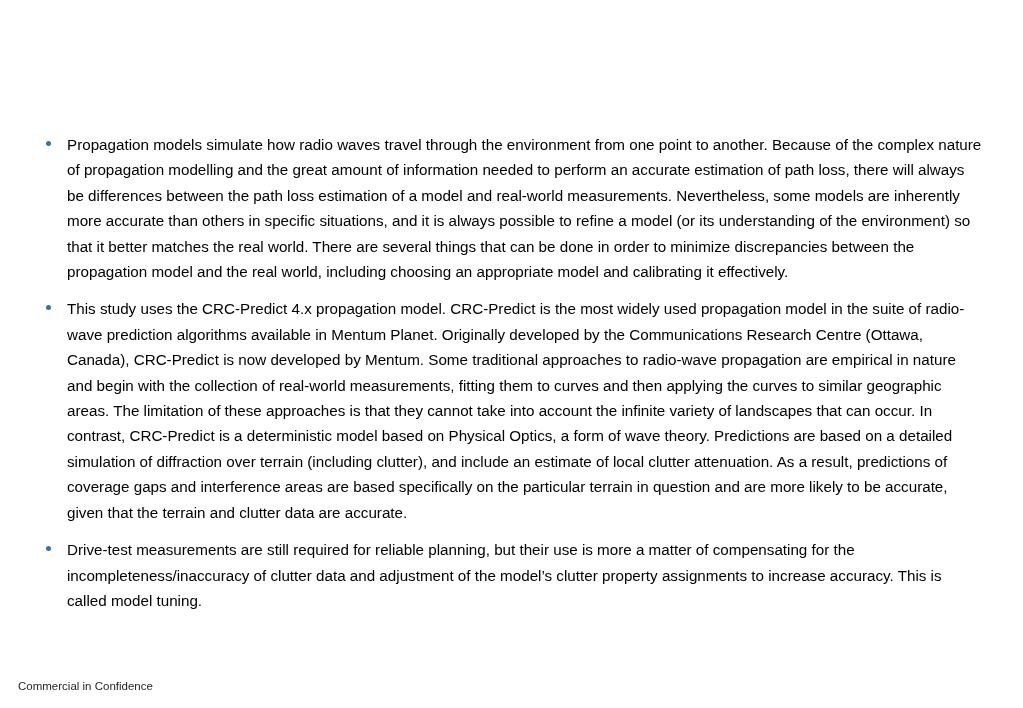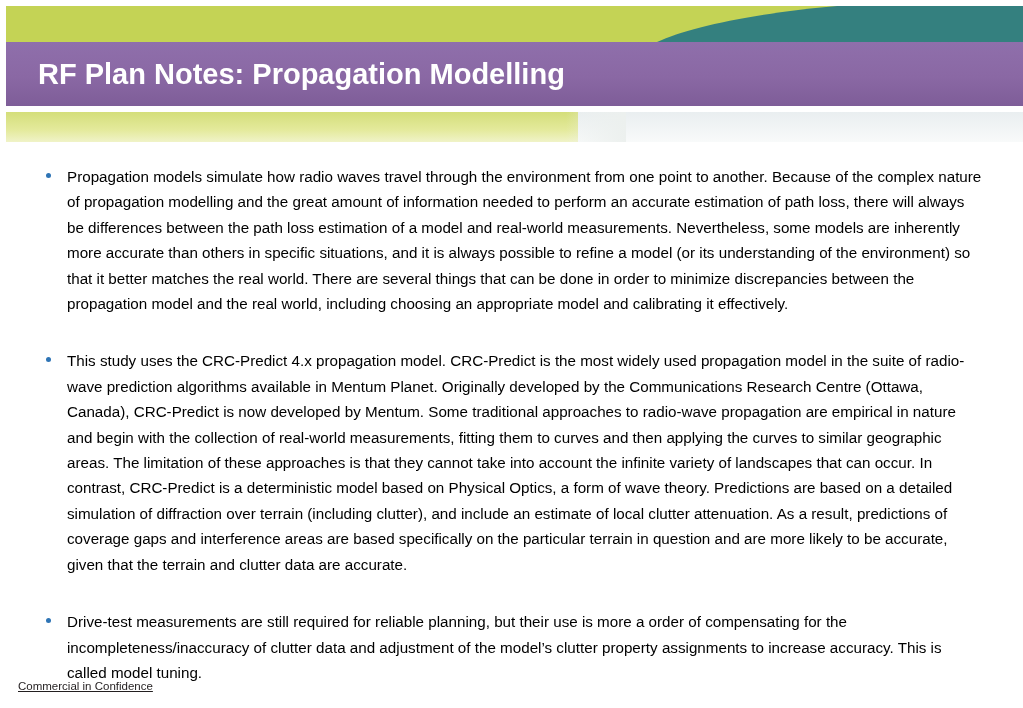--- a/index.html
+++ b/index.html
@@ -121,21 +121,20 @@
     position: absolute;
     left: 40px;
     top: 132px;
     width: 945px;
   }
 
   .bullet-row {
     position: relative;
     padding-left: 27px;
     margin-bottom: 12px;
-    margin-top: 32px;
   }
   .bullet-dot {
     position: absolute;
     left: 6px;
     top: 9px;
     width: 5px;
     height: 5px;
     border-radius: 50%;
     background: #2e74b5;
   }
@@ -148,21 +147,20 @@
   }
 
   
   .footer-note {
     position: absolute;
     left: 18px;
     top: 680px;
     font-size: 11.5px;
     color: #231f20;
     font-family: "Liberation Sans", sans-serif;
-    text-decoration: underline;
   }
 
   .slide-number {
     position: absolute;
     left: 958px;
     top: 721px;
     font-size: 13px;
     color: #3b3b3b;
     font-family: "Liberation Sans", sans-serif;
   }
@@ -174,60 +172,36 @@
     width: 128px;
     height: 62px;
   }
   .logo svg { display: block; }
 </style>
 </head>
 <body>
 
 <div class="slide">
 
-  <div class="banner">
-
-    <div class="banner-green"></div>
-
-    <div class="banner-teal">
-      <svg width="383" height="42" viewBox="0 0 383 42" xmlns="http://www.w3.org/2000/svg">
-        <path d="M383,0 L383,42 L17,42 C60,22 160,4 300,0 Z" fill="#34807f"></path>
-        <rect x="0" y="0" width="383" height="6" fill="#ffffff"></rect>
-        <path d="M383,6 L383,0 L300,0 C160,4 60,22 17,42 L30,42 C75,23 170,8 300,6 Z" fill="#ffffff" opacity="0"></path>
-      </svg>
-    </div>
-
-    <div class="banner-purple"></div>
-
-    <div class="title">RF Plan Notes: Propagation Modelling</div>
-
-    <div class="banner-sep"></div>
-
-    <div class="banner-lower">
-      <div class="banner-lower-green"></div>
-      <div class="banner-lower-fade"></div>
-    </div>
-
-  </div>
 
   <div class="content">
 
     <div class="bullet-row">
       <span class="bullet-dot"></span>
       <div class="bullet-text">Propagation models simulate how radio waves travel through the environment from one point to another. Because of the complex nature of propagation modelling and the great amount of information needed to perform an accurate estimation of path loss, there will always be differences between the path loss estimation of a model and real-world measurements. Nevertheless, some models are inherently more accurate than others in specific situations, and it is always possible to refine a model (or its understanding of the environment) so that it better matches the real world. There are several things that can be done in order to minimize discrepancies between the propagation model and the real world, including choosing an appropriate model and calibrating it effectively.</div>
     </div>
 
     <div class="bullet-row">
       <span class="bullet-dot"></span>
       <div class="bullet-text">This study uses the CRC-Predict 4.x propagation model. CRC-Predict is the most widely used propagation model in the suite of radio-wave prediction algorithms available in Mentum Planet. Originally developed by the Communications Research Centre (Ottawa, Canada), CRC-Predict is now developed by Mentum. Some traditional approaches to radio-wave propagation are empirical in nature and begin with the collection of real-world measurements, fitting them to curves and then applying the curves to similar geographic areas. The limitation of these approaches is that they cannot take into account the infinite variety of landscapes that can occur. In contrast, CRC-Predict is a deterministic model based on Physical Optics, a form of wave theory. Predictions are based on a detailed simulation of diffraction over terrain (including clutter), and include an estimate of local clutter attenuation. As a result, predictions of coverage gaps and interference areas are based specifically on the particular terrain in question and are more likely to be accurate, given that the terrain and clutter data are accurate.</div>
     </div>
 
     <div class="bullet-row">
       <span class="bullet-dot"></span>
-      <div class="bullet-text">Drive-test measurements are still required for reliable planning, but their use is more a order of compensating for the incompleteness/inaccuracy of clutter data  and adjustment of the model’s clutter property assignments to increase accuracy.  This is called model tuning.</div>
+      <div class="bullet-text">Drive-test measurements are still required for reliable planning, but their use is more a matter of compensating for the incompleteness/inaccuracy of clutter data  and adjustment of the model’s clutter property assignments to increase accuracy.  This is called model tuning.</div>
     </div>
 
   </div>
 
   <div class="footer-note">Commercial in Confidence</div>
 
 
   <div class="slide-number">18</div>
 
 </div>

